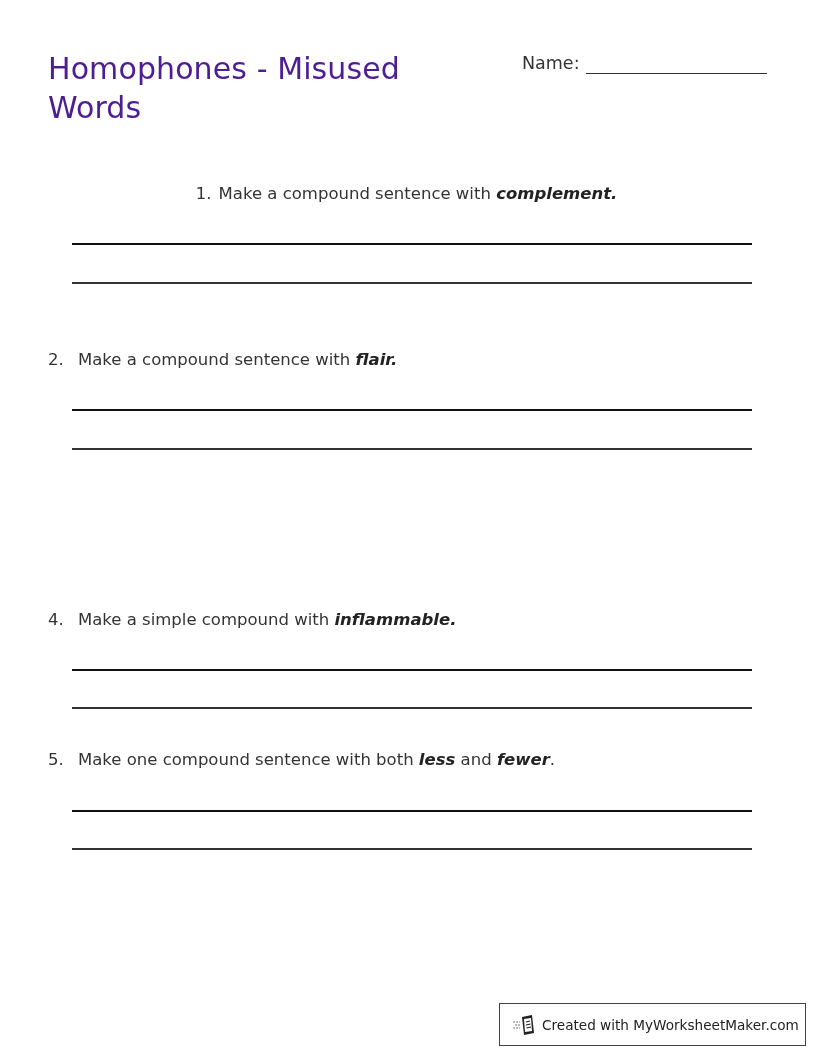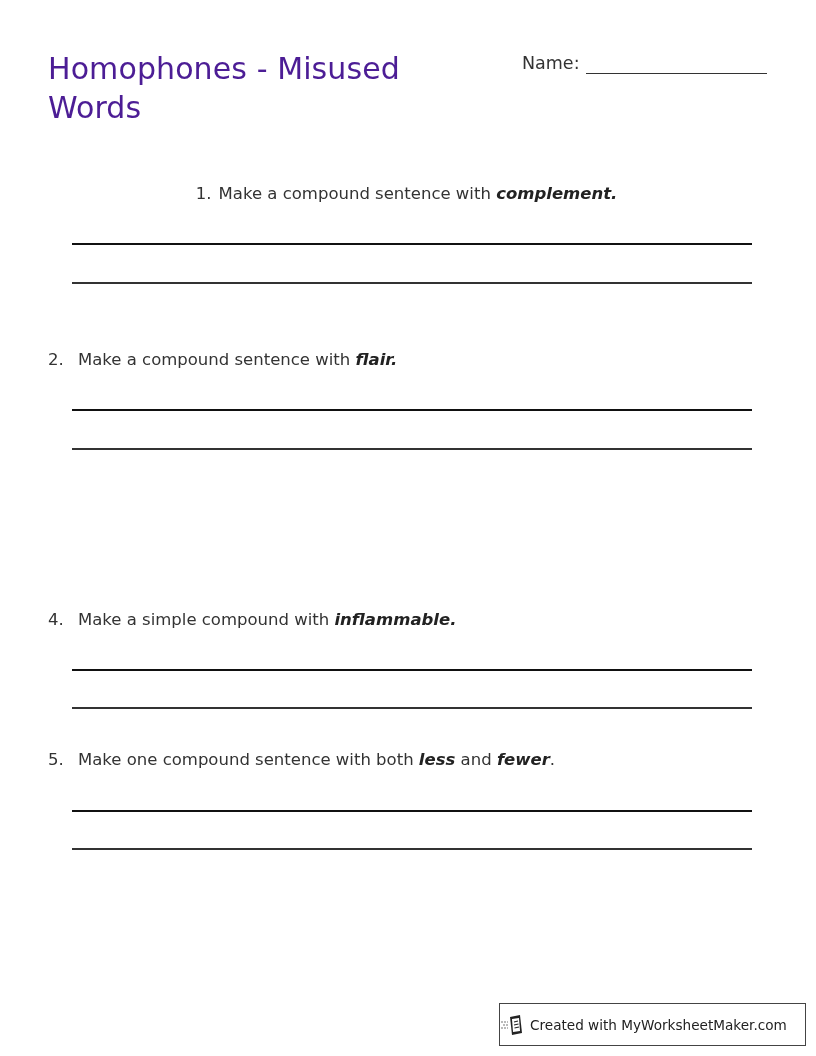--- a/index.html
+++ b/index.html
@@ -58,21 +58,21 @@
     }
     .answer-line.first { border-top: 2px solid #111; }
     .answer-line.second { border-top: 2.6px solid #333; }
 
     .footer-badge {
       position: absolute;
       left: 499px; top: 1003px;
       width: 307px; height: 43px;
       border: 1.3px solid #444;
       display: flex; align-items: center;
-      padding-left: 0;
+      padding-left: 12px;
       background: #fff;
     }
     .footer-icon { width: 24px; height: 22px; margin-right: 6px; display: inline-block; }
     .footer-text { font-size: 13.6px; color: #222; white-space: nowrap; }
   </style>
 </head>
 <body>
 
 <div class="page">
 

